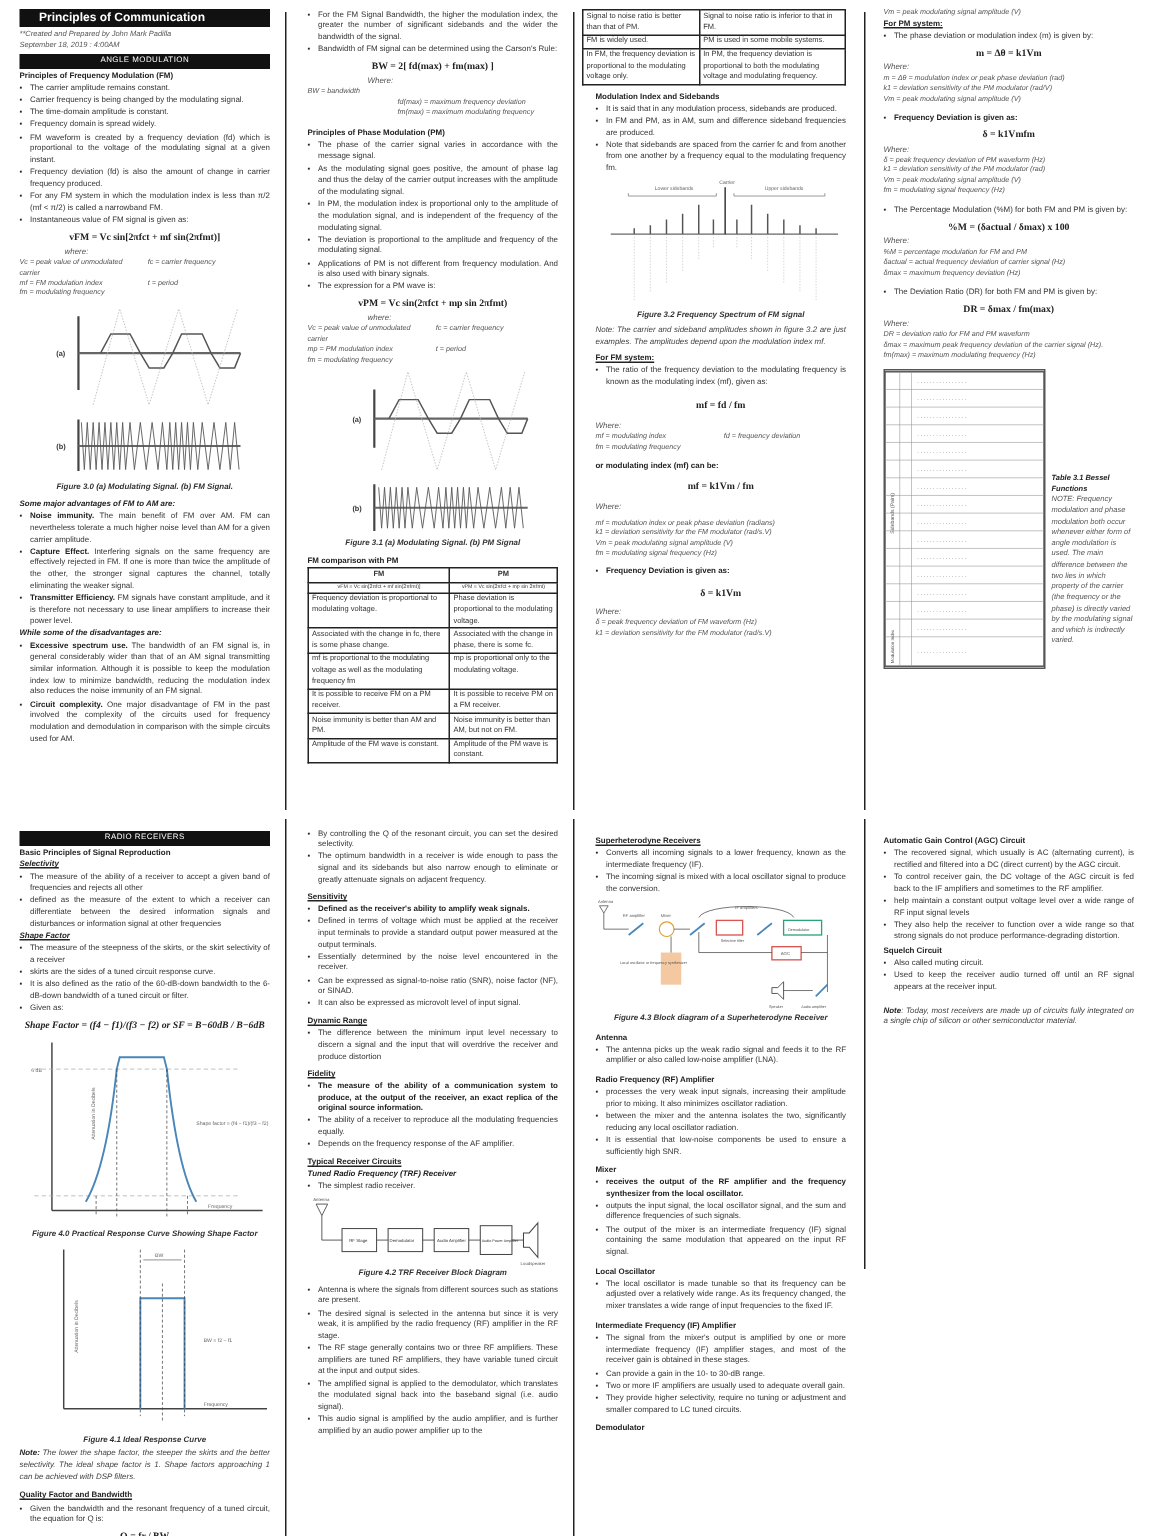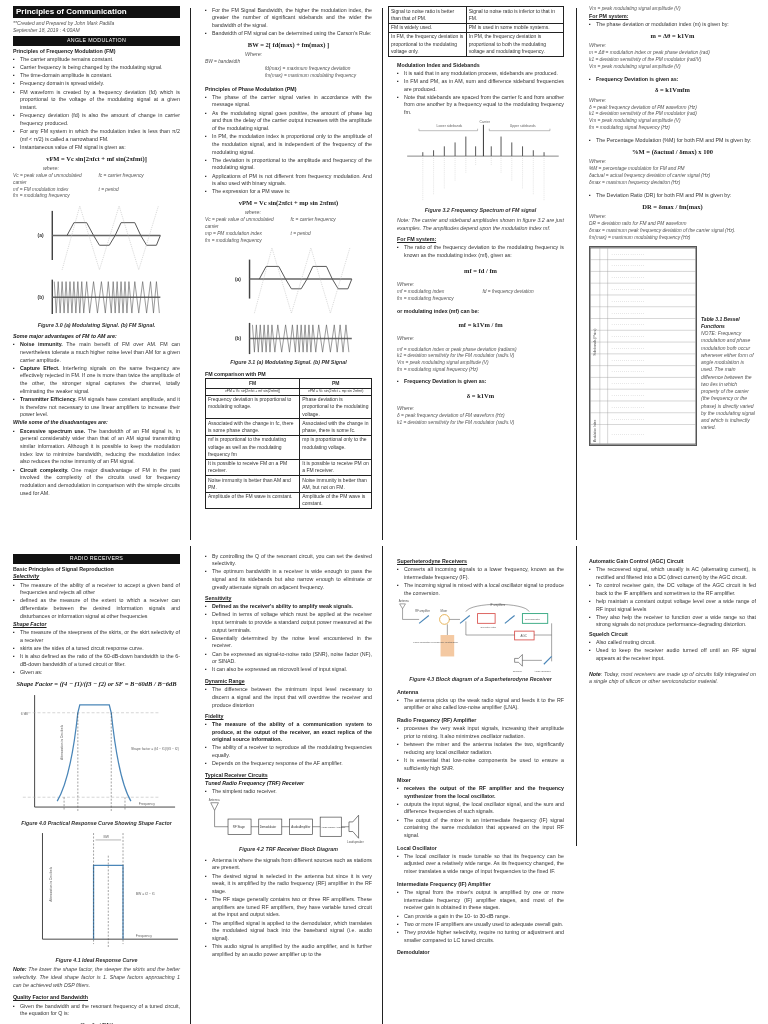--- a/index.html
+++ b/index.html
@@ -4,21 +4,21 @@
 <style>
   * { box-sizing: border-box; margin: 0; padding: 0; }
   html, body { width: 768px; height: 1024px; background: #fff; overflow: hidden; }
   body { font-family: "Liberation Sans", sans-serif; color: #333; font-size: 5.3px; line-height: 1.45; position: relative; }
   .page { position: absolute; left: 0; width: 768px; height: 540px; }
   .page.p1 { top: 0; }
   .page.p2 { top: 546px; height: 478px; }
   .col { position: absolute; top: 0; width: 186px; height: 100%; padding: 6px 6px 0 13px; overflow: hidden; }
   .c1 { left: 0; } .c2 { left: 192px; } .c3 { left: 384px; } .c4 { left: 576px; }
   .vline { position: absolute; top: 8px; bottom: 0; width: 1px; background: #222; }
-  .title-bar { background: #111; color: #fff; font-weight: bold; font-size: 8px; padding: 1px 3px; line-height: 1.2; margin-bottom: 2px; }
+  .title-bar { background: #111; color: #fff; font-weight: bold; font-size: 8px; padding: 1px 13px; line-height: 1.2; margin-bottom: 2px; }
   .meta { font-style: italic; color: #555; font-size: 5px; }
   .sec-bar { background: #111; color: #fff; font-size: 5.3px; text-align: center; padding: 1px 0; margin: 2px 0; letter-spacing: .3px; }
   .h { font-weight: bold; color: #222; margin-top: 2px; }
   .hu { font-weight: bold; color: #222; text-decoration: underline; margin-top: 4px; }
   .hi { font-weight: bold; font-style: italic; color: #222; }
   ul { list-style: none; }
   li { position: relative; padding-left: 7px; text-align: justify; margin: 0.5px 0; }
   li::before { content: "\25AA"; position: absolute; left: 0; top: 0; color: #222; font-size: 5px; }
   b { color: #222; }
   .eq { text-align: center; font-family: "Liberation Serif", serif; font-weight: bold; font-size: 6.5px; margin: 2px 0; color: #222; }

